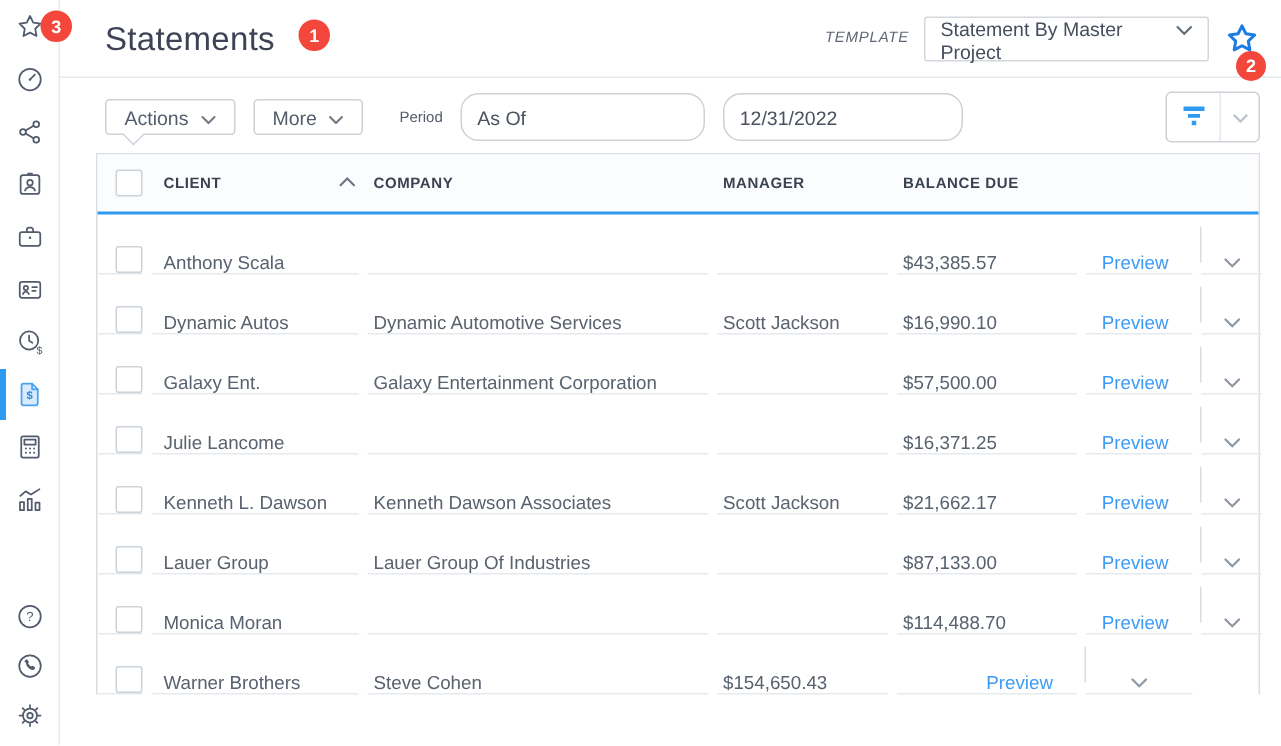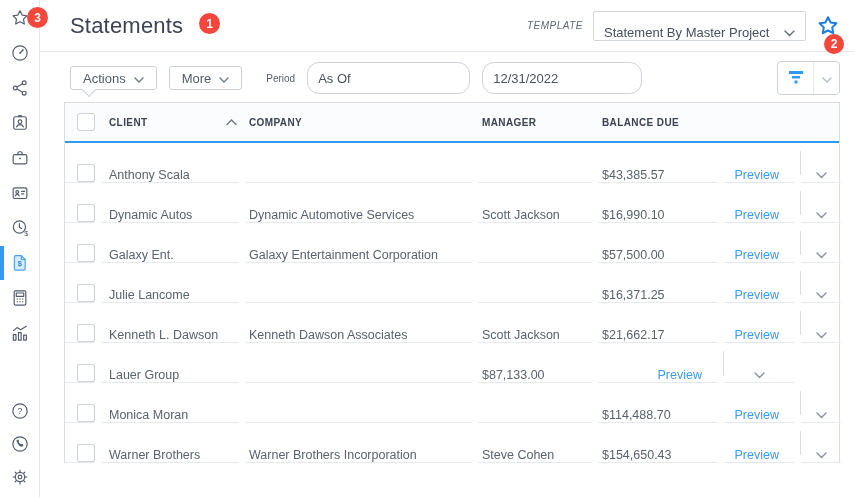--- a/index.html
+++ b/index.html
@@ -28,22 +28,22 @@
   
   .main { margin-left:40px; height:100%; }
   .page-header {
     height:52px; border-bottom:1px solid #e7eaec; display:flex; align-items:center;
     padding:0 14px 0 30px;
   }
   .page-title { font-size:22px; font-weight:400; color:#3d4355; margin:0; letter-spacing:.2px; }
   .header-right { margin-left:auto; display:flex; align-items:center; gap:10px; }
   .tpl-label { font-size:10px; color:#5d6775; letter-spacing:.5px;font-style:italic; }
   .tpl-select {
-    width:213px; height:30px; border:1px solid #d3d8dd; border-radius:2px; background:#fff;
-    display:flex; align-items:flex-end; justify-content:space-between; padding:0 10px;
+    width:190px; height:30px; border:1px solid #d3d8dd; border-radius:2px; background:#fff;
+    display:flex; align-items:flex-start; justify-content:space-between; padding:0 10px;
     font-size:13px; color:#454e5e; cursor:pointer;
   }
   .fav-star { display:flex; cursor:pointer; }
   
   .toolbar { display:flex; align-items:center; gap:12px; padding:9px 14px 7px 30px; }
   .btn {
     height:24px; border:1px solid #ccd2d8; border-radius:3px; background:#fff;
     display:inline-flex; align-items:center; gap:8px; padding:0 12px;
     font-size:13px; color:#525c6b; position:relative; cursor:pointer;
     font-family:inherit;
@@ -453,20 +453,23 @@
   </div>
 
   <div class="tr">
     <div class="td td-check">
       <span class="checkbox"></span>
     </div>
     <div class="td td-client">
             <span>Lauer Group</span>
           </div>
     <div class="td td-pad">
+            <span>Lauer Group Of Industries</span>
+          </div>
+    <div class="td td-pad">
             <span></span>
           </div>
     <div class="td td-pad">
             <span>$87,133.00</span>
           </div>
     <div class="td td-preview">
       <a class="preview-link">Preview</a>
     </div>
     <div class="td td-chevron">
       <span><svg width="11" height="7" viewBox="0 0 11 7" fill="none" stroke="#8d97a5" stroke-width="1.5" stroke-linecap="round">
@@ -500,23 +503,20 @@
               </svg></span>
     </div>
   </div>
 
   <div class="tr">
     <div class="td td-check">
       <span class="checkbox"></span>
     </div>
     <div class="td td-client">
             <span>Warner Brothers</span>
-          </div>
-    <div class="td td-pad">
-            <span>Warner Brothers Incorporation</span>
           </div>
     <div class="td td-pad">
             <span>Steve Cohen</span>
           </div>
     <div class="td td-pad">
             <span>$154,650.43</span>
           </div>
     <div class="td td-preview">
       <a class="preview-link">Preview</a>
     </div>

